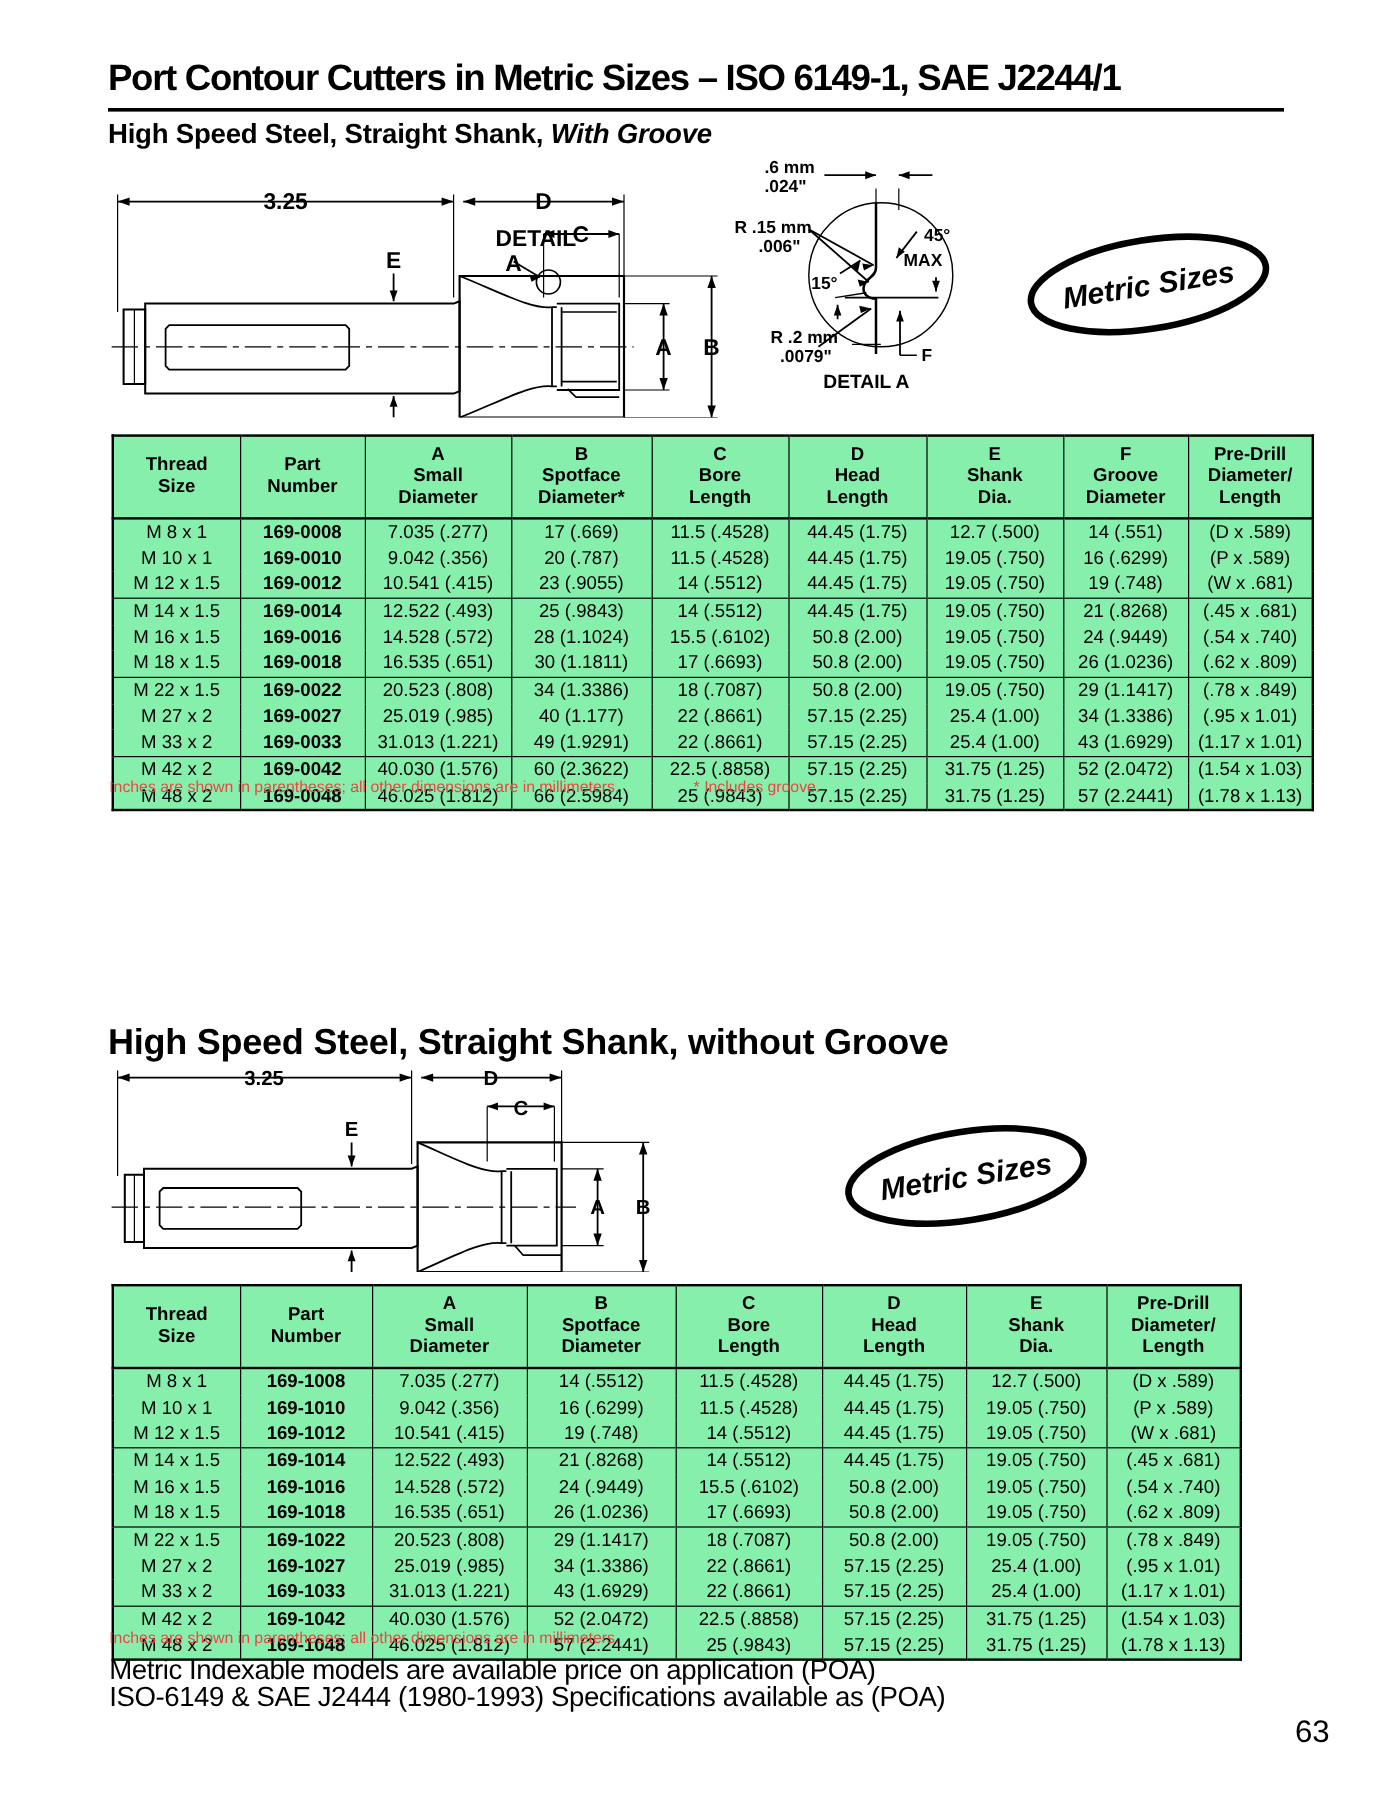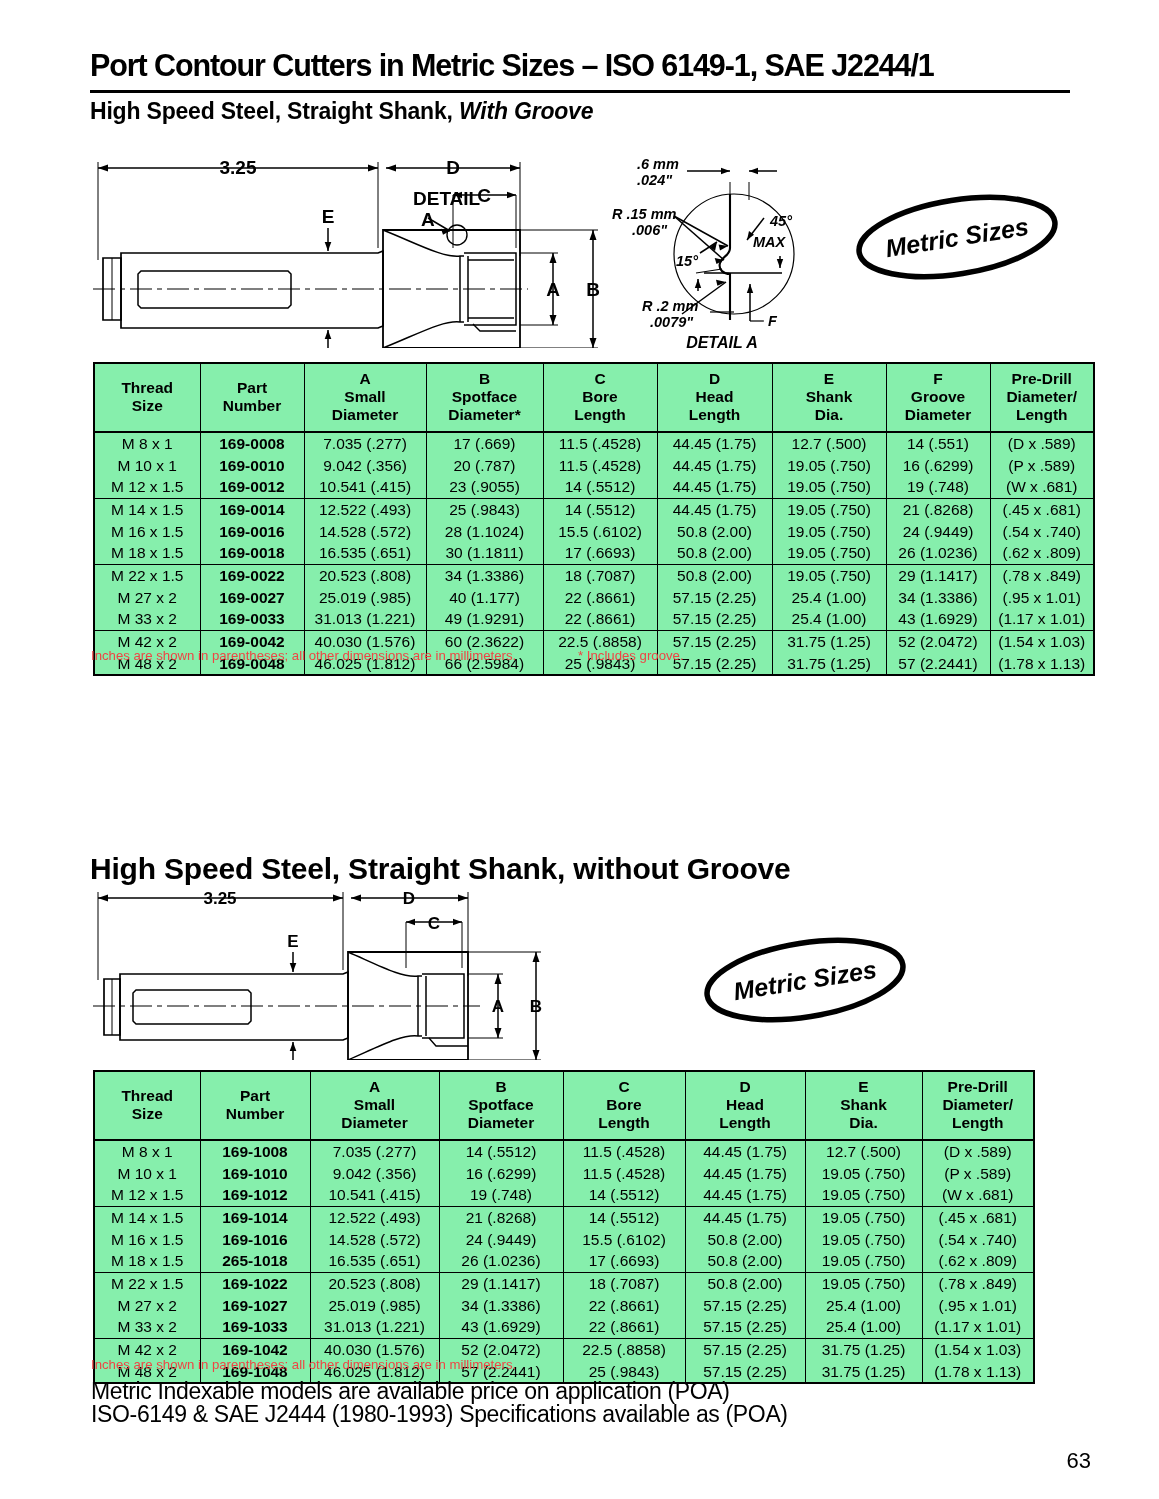--- a/index.html
+++ b/index.html
@@ -107,23 +107,22 @@
     font-size:13.2px;
     color:#ef4444;
     white-space:nowrap;
   }
   .note-bold{
     position:absolute;
     font-size:23px;font-weight:normal;letter-spacing:-0.35px;
     white-space:nowrap;
   }
   .page-num{
-    position:absolute;right:68px;top:1428px;
-    font-size:22px;
-    margin-top:20px;
+    position:absolute;right:51px;top:1428px;
+    font-size:26px;
   }
 </style>
 </head>
 <body>
 
 <div class="page">
 
   <div class="main-title">Port Contour Cutters in Metric Sizes – ISO 6149-1, SAE J2244/1</div>
   <div class="title-rule"></div>
   <div class="sub-title"><span>High Speed Steel, Straight Shank, </span><span class="ital">With Groove</span></div>
@@ -196,21 +195,21 @@
         <text x="396" y="54">C</text>
         <text x="240" y="75">E</text>
         <text x="465" y="148">A</text>
         <text x="505" y="148">B</text>
         <text x="325" y="57" text-anchor="start">DETAIL</text>
         <text x="333" y="78" text-anchor="start">A</text>
       </g>
     </svg>
   </div>
 
-  <div class="draw" style="left:612px;top:156px;font-style:italic;">
+  <div class="draw" style="left:612px;top:131px;">
     <svg width="220" height="195" viewBox="0 0 220 195" xmlns="http://www.w3.org/2000/svg">
       <g fill="none" stroke="#000" stroke-width="1.5">
         <circle cx="122" cy="98" r="60" stroke-width="1.2"></circle>
 
         <path d="M118,38 L118,92 C 118,100 110,100 108,107 C 106,114 112,118 118,118 L118,164" stroke-width="2.1"></path>
         <path d="M134,38 L134,92 L134,92" stroke-width="0"></path>
 
         <line x1="118" y1="26" x2="118" y2="44" stroke-width="1"></line>
         <line x1="137" y1="26" x2="137" y2="44" stroke-width="1"></line>
         <line x1="75" y1="15" x2="118" y2="15"></line>
@@ -630,21 +629,21 @@
           <td class="pn">169-1016</td>
           <td>14.528 (.572)</td>
           <td>24 (.9449)</td>
           <td>15.5 (.6102)</td>
           <td>50.8 (2.00)</td>
           <td>19.05 (.750)</td>
           <td>(.54 x .740)</td>
         </tr>
         <tr>
           <td>M 18 x 1.5</td>
-          <td class="pn">265-1018</td>
+          <td class="pn">169-1018</td>
           <td>16.535 (.651)</td>
           <td>26 (1.0236)</td>
           <td>17 (.6693)</td>
           <td>50.8 (2.00)</td>
           <td>19.05 (.750)</td>
           <td>(.62 x .809)</td>
         </tr>
         <tr class="grp-start">
           <td>M 22 x 1.5</td>
           <td class="pn">169-1022</td>

